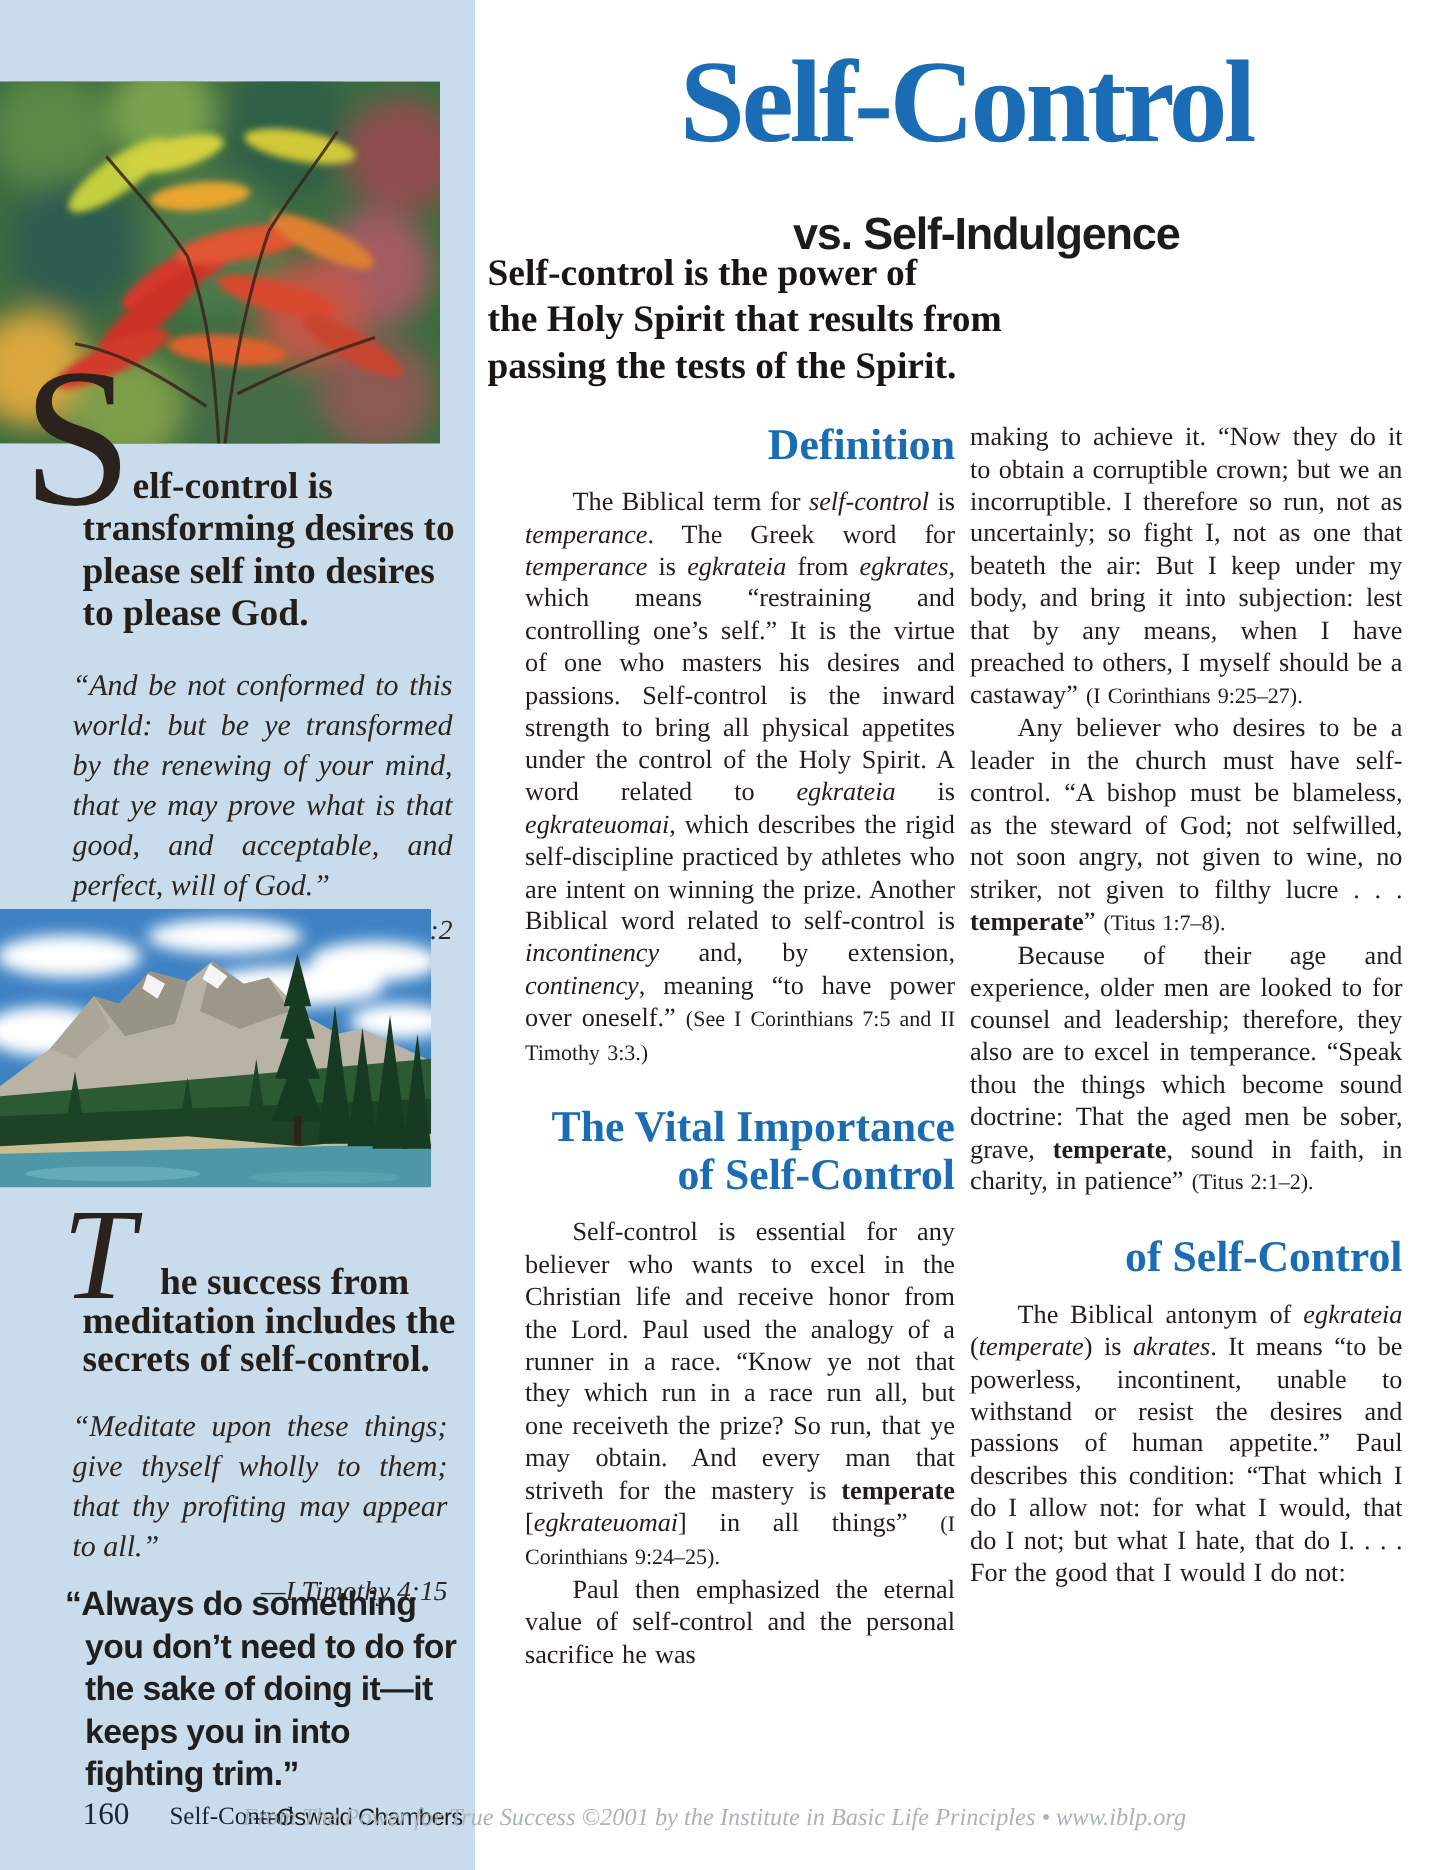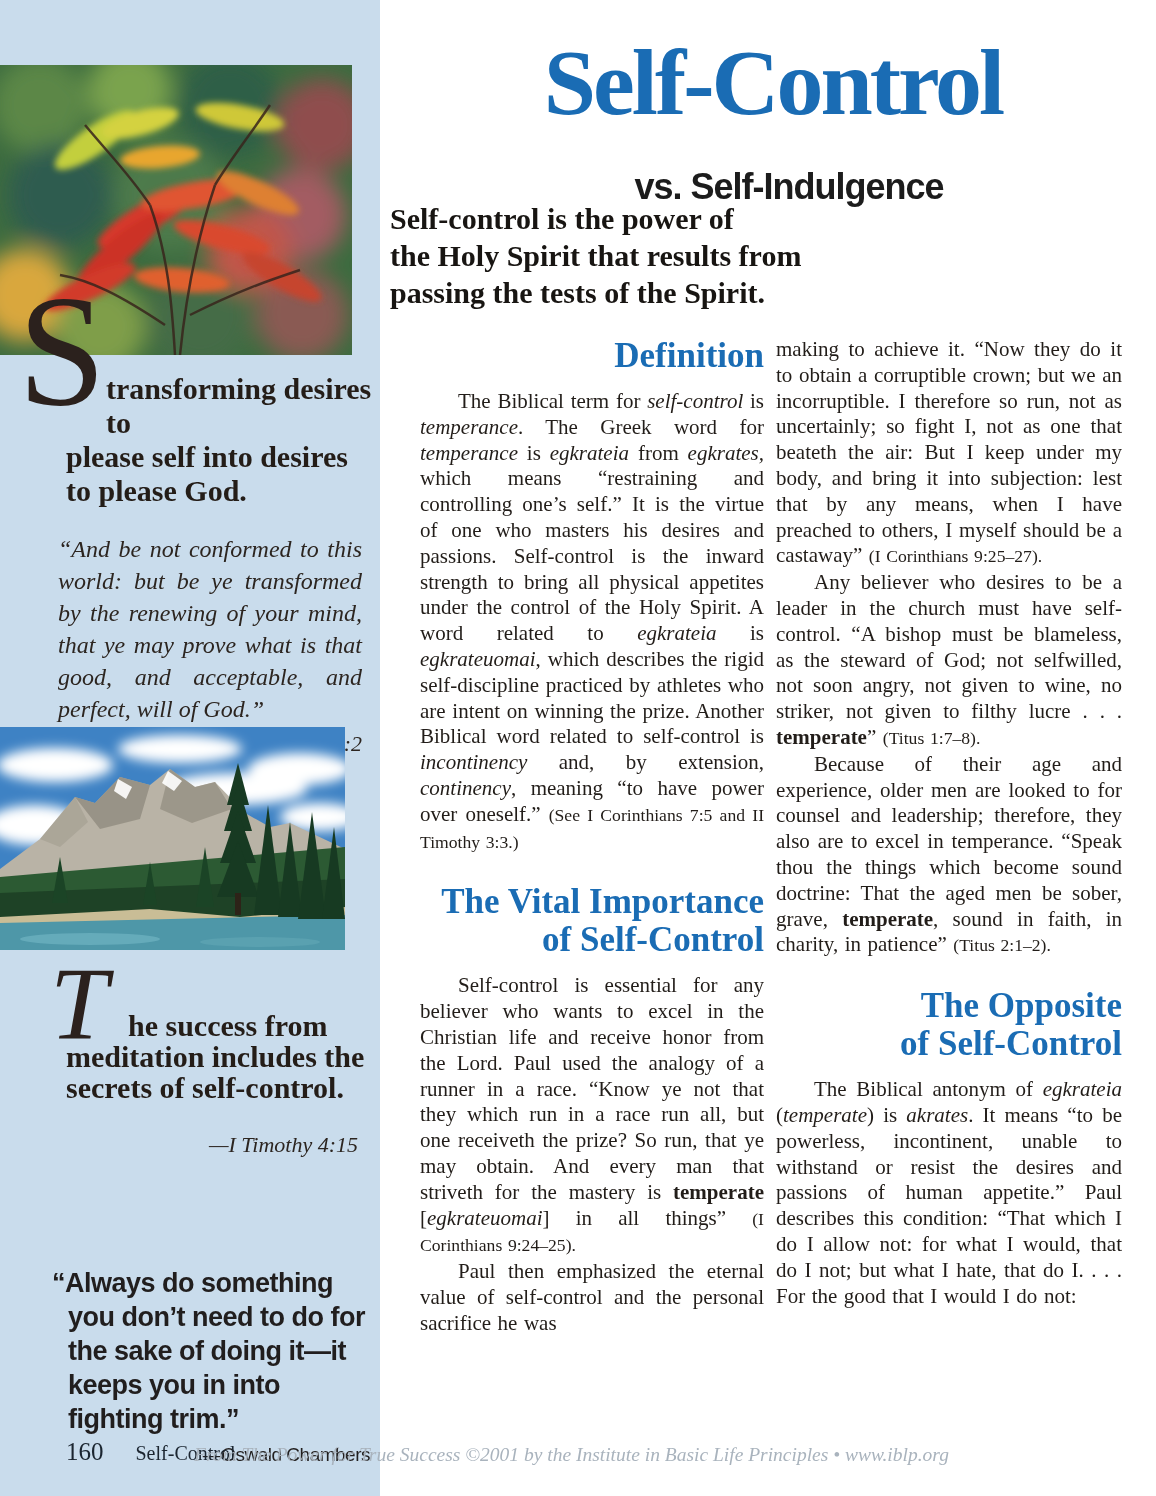--- a/index.html
+++ b/index.html
@@ -107,20 +107,21 @@
           <path d="M150 140 C130 110 110 90 85 60"></path>
           <path d="M215 120 C230 95 250 70 270 40"></path>
           <path d="M165 260 C120 230 90 215 60 210"></path>
           <path d="M190 250 C240 225 270 215 300 205"></path>
         </g>
       </svg>
     </div>
 
     <div class="dropcap dropcap-s">S</div>
     <div class="statement statement1">
+        <div class="tline">elf-control is</div>
         <div class="tline">transforming desires to</div>
         <div class="tline">please self into desires</div>
         <div class="tline">to please God.</div>
       </div>
 
     <div class="squote squote1">
       <div class="squote-text">“And be not conformed to this world: but be ye transformed by the renewing of your mind, that ye may prove what is that good, and acceptable, and perfect, will of God.”</div>
       <div class="squote-attr">—Romans 12:2</div>
     </div>
 
@@ -170,20 +171,21 @@
     </div>
 
     <div class="dropcap dropcap-t">T</div>
     <div class="statement statement2">
         <div class="tline">he success from</div>
         <div class="tline">meditation includes the</div>
         <div class="tline">secrets of self-control.</div>
       </div>
 
     <div class="squote squote2">
+      <div class="squote-text">“Meditate upon these things; give thyself wholly to them; that thy profiting may appear to all.”</div>
       <div class="squote-attr">—I Timothy 4:15</div>
     </div>
 
     <div class="chambers">
       <div class="chambers-text">“Always do something you don’t need to do for the sake of doing it—it keeps you in into fighting trim.”</div>
       <div class="chambers-attr">—Oswald Chambers</div>
     </div>
 
     <div class="footer-left">
       <span class="footer-num">160</span><span class="footer-label">Self-Control</span>
@@ -208,21 +210,20 @@
         </h2>
       <p class="para"><span>Self-control is essential for any believer who wants to excel in the Christian life and receive honor from the Lord. Paul used the analogy of a runner in a race. “Know ye not that they which run in a race run all, but one receiveth the prize? So run, that ye may obtain. And every man that striveth for the mastery is </span><span class="seg-b">temperate</span><span> [</span><span class="seg-i">egkrateuomai</span><span>] in all things” </span><span class="seg-sm">(I Corinthians 9:24–25).</span></p>
       <p class="para"><span>Paul then emphasized the eternal value of self-control and the personal sacrifice he was</span></p>
     </div>
 
     <div class="col col2">
       <p class="para noindent"><span>making to achieve it. “Now they do it to obtain a corruptible crown; but we an incorruptible. I therefore so run, not as uncertainly; so fight I, not as one that beateth the air: But I keep under my body, and bring it into subjection: lest that by any means, when I have preached to others, I myself should be a castaway” </span><span class="seg-sm">(I Corinthians 9:25–27).</span></p>
       <p class="para"><span>Any believer who desires to be a leader in the church must have self-control. “A bishop must be blameless, as the steward of God; not selfwilled, not soon angry, not given to wine, no striker, not given to filthy lucre . . . </span><span class="seg-b">temperate</span><span>” </span><span class="seg-sm">(Titus 1:7–8).</span></p>
       <p class="para"><span>Because of their age and experience, older men are looked to for counsel and leadership; therefore, they also are to excel in temperance. “Speak thou the things which become sound doctrine: That the aged men be sober, grave, </span><span class="seg-b">temperate</span><span>, sound in faith, in charity, in patience” </span><span class="seg-sm">(Titus 2:1–2).</span></p>
       <h2 class="heading heading-mid">
-          <div class="tline">The Opposite</div>
           <div class="tline">of Self-Control</div>
         </h2>
       <p class="para"><span>The Biblical antonym of </span><span class="seg-i">egkrateia</span><span> (</span><span class="seg-i">temperate</span><span>) is </span><span class="seg-i">akrates</span><span>. It means “to be powerless, incontinent, unable to withstand or resist the desires and passions of human appetite.” Paul describes this condition: “That which I do I allow not: for what I would, that do I not; but what I hate, that do I. . . . For the good that I would I do not:</span></p>
     </div>
   </div>
 
   <div class="credit">From The Power for True Success ©2001 by the Institute in Basic Life Principles • www.iblp.org</div>
 </div>
 
 </body></html>

